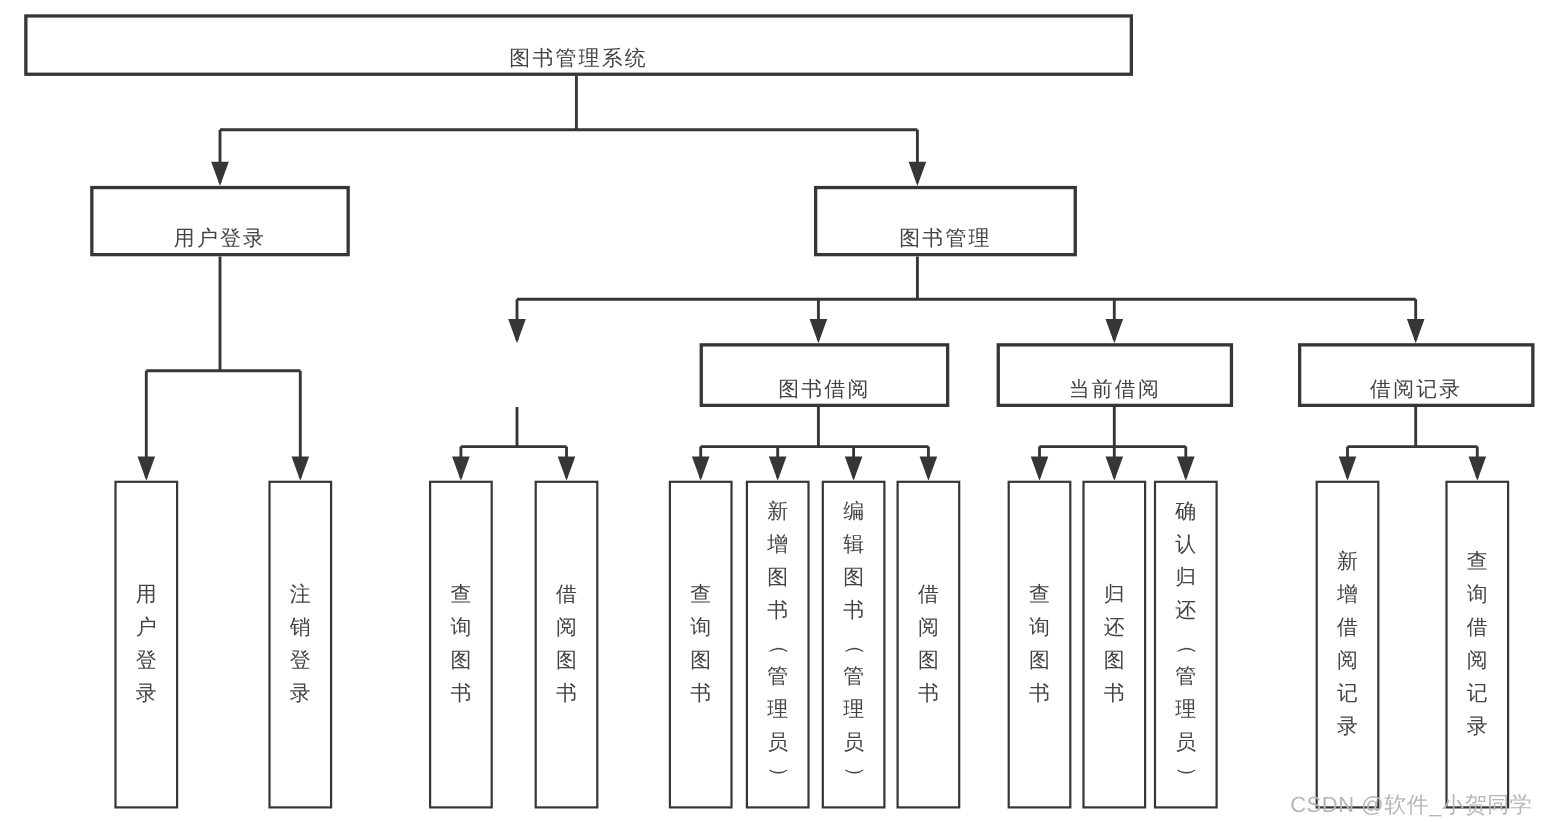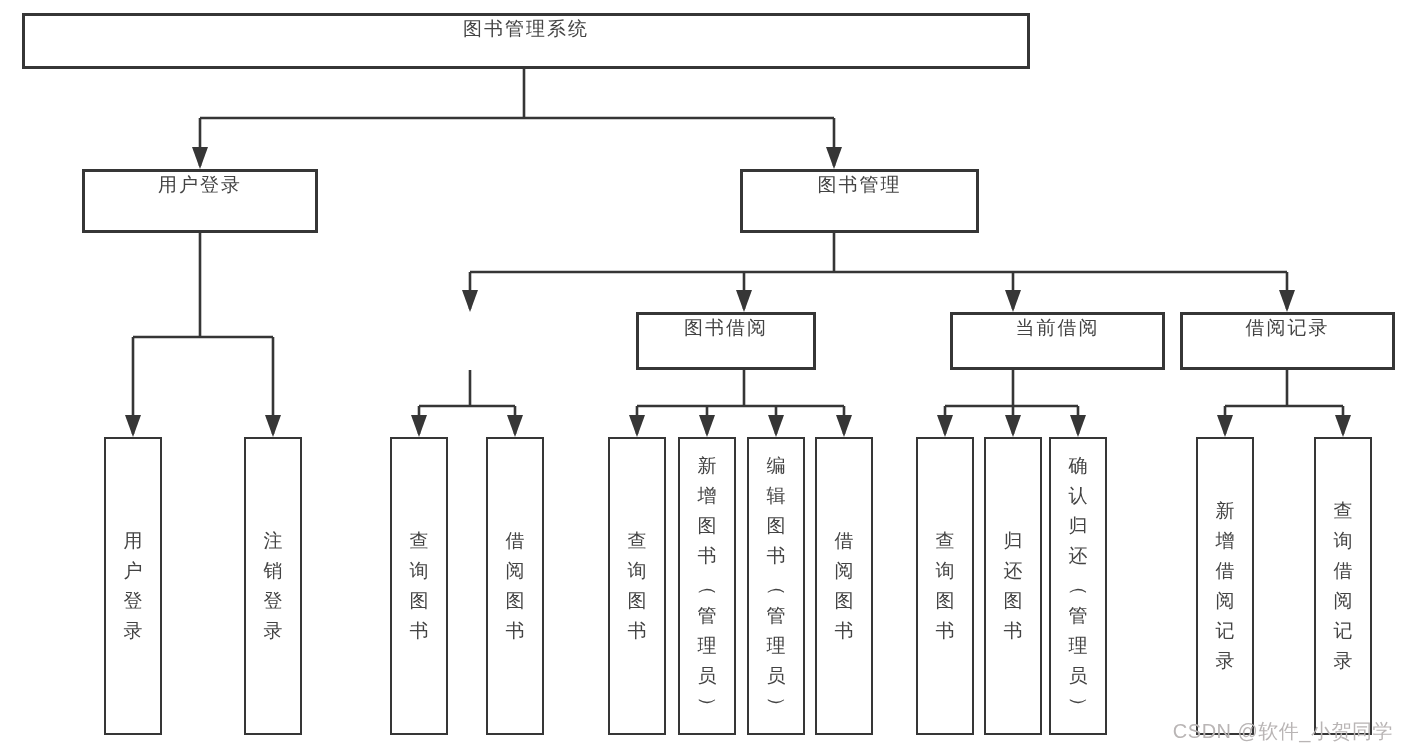--- a/index.html
+++ b/index.html
@@ -28,21 +28,21 @@
     stroke: var(--line);
     stroke-width: 2.6;
     fill: none;
   }
   svg.connectors polygon { fill: var(--line); stroke: none; }
   .box {
     position: absolute;
     background: var(--bg);
     border: 3px solid var(--line);
     display: flex;
-    align-items: flex-start;
+    align-items: flex-end;
     justify-content: center;
   }
   .h-label {
     font-size: 19px;
     letter-spacing: 2px;
     white-space: nowrap;
   }
   .leaf { border-width: 2.5px; }
   .vlabel {
     display: flex;
@@ -110,24 +110,24 @@
     <span class="h-label">图书管理系统</span>
   </div>
 
   <div class="box" style="left:82px; top:169px; width:236px; height:64px;">
     <span class="h-label">用户登录</span>
   </div>
   <div class="box" style="left:740px; top:169px; width:239px; height:64px;">
     <span class="h-label">图书管理</span>
   </div>
 
-  <div class="box" style="left:636px; top:312px; width:180px; height:58px;">
+  <div class="box" style="left:636px; top:312px; width:227px; height:58px;">
     <span class="h-label">图书借阅</span>
   </div>
-  <div class="box" style="left:906px; top:312px; width:215px; height:58px;margin-left:44px;">
+  <div class="box" style="left:906px; top:312px; width:215px; height:58px;">
     <span class="h-label">当前借阅</span>
   </div>
   <div class="box" style="left:1180px; top:312px; width:215px; height:58px;font-family:Liberation Serif, serif;">
     <span class="h-label">借阅记录</span>
   </div>
 
   <div class="box leaf" style="left:104px; top:437px; width:58px; height:298px;">
     <div class="vlabel">
         <div class="vchar">用</div>
         <div class="vchar">户</div>

